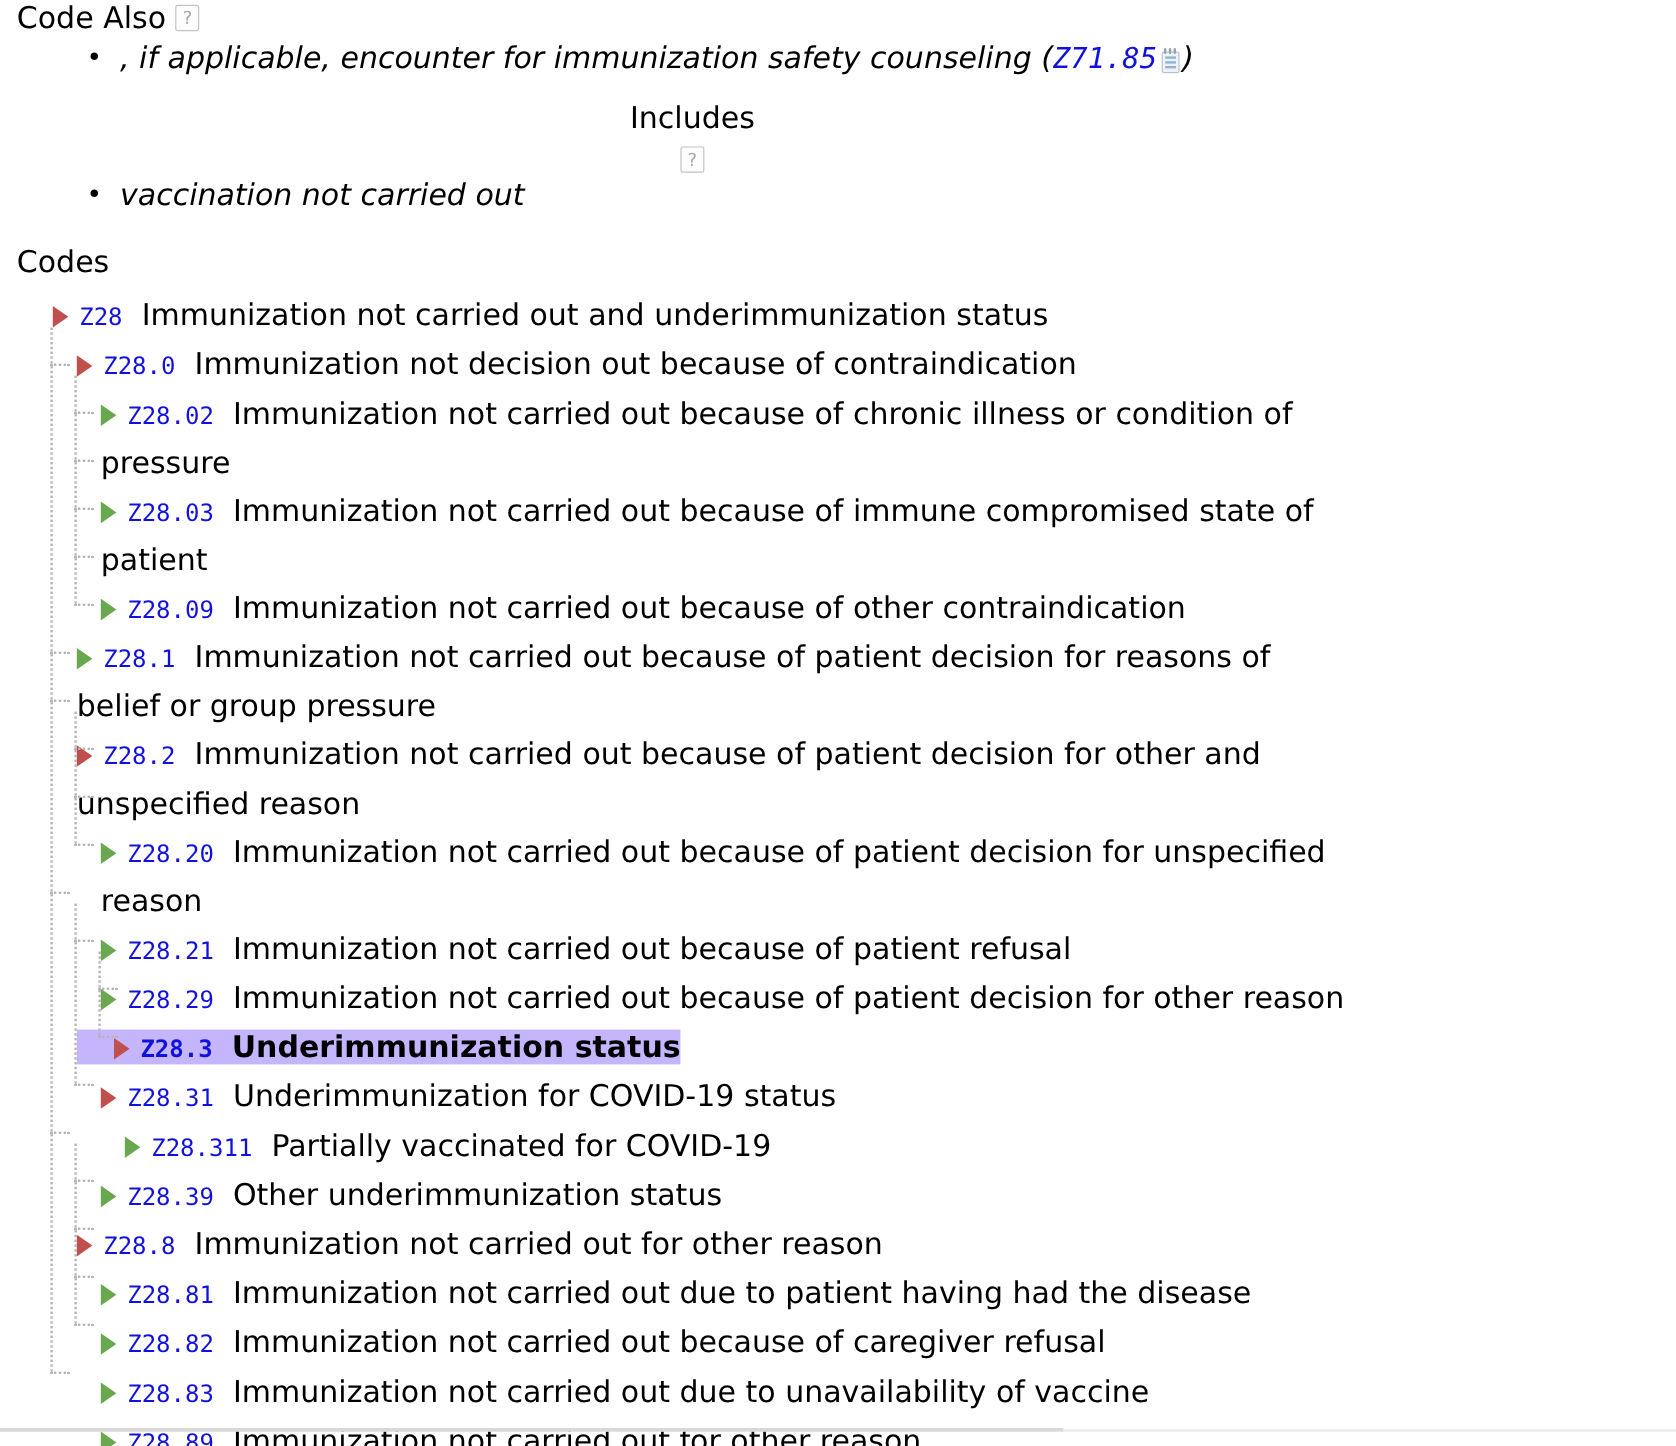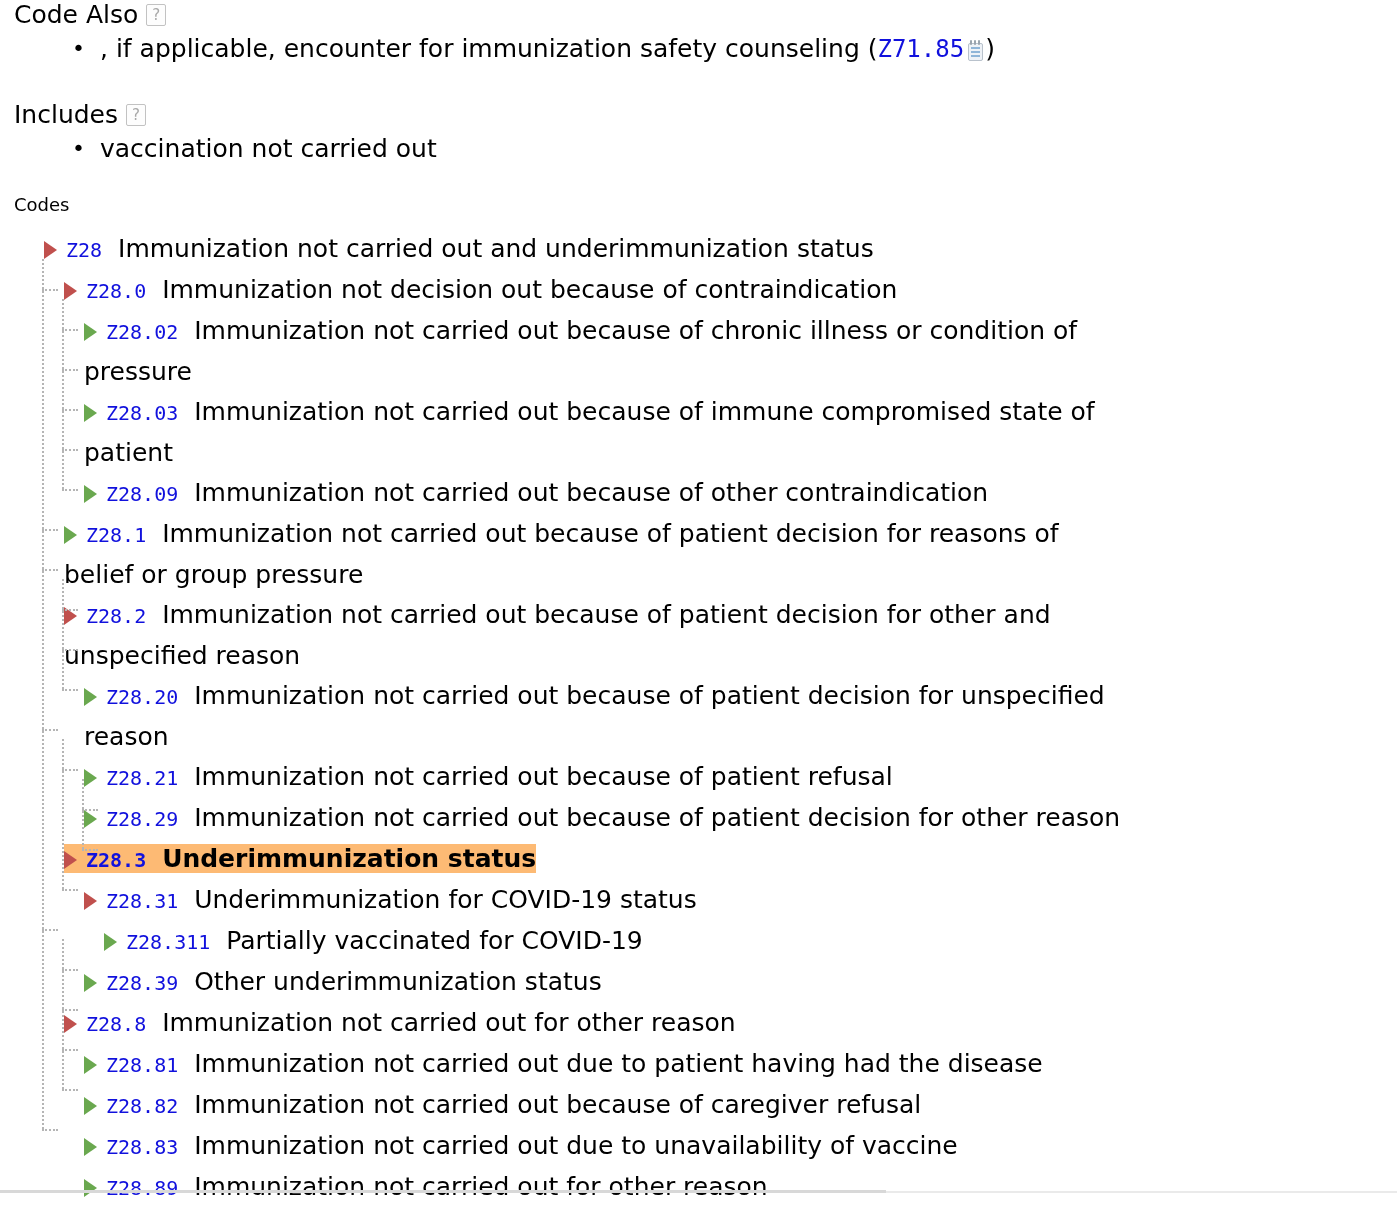--- a/index.html
+++ b/index.html
@@ -54,20 +54,21 @@
     margin: 0;
     padding: 0;
     list-style: none;
   }
   ul.bullets li {
     position: relative;
     font-size: 25px;
     line-height: 38px;
     padding-left: 100px;
     color: #000;
+    font-style: italic;
   }
   ul.bullets li::before {
     content: "\2022";
     position: absolute;
     left: 72px;
     top: 0;
     font-size: 22px;
     line-height: 38px;
     color: #000;
   }
@@ -115,21 +116,21 @@
   .notepad-icon .rings i {
     position: absolute;
     top: 0;
     width: 2px; height: 5px;
     background: #9aa4ae;
     border-radius: 1px;
   }
 
   
   .codes-head {
-    font-size: 18px;
+    font-size: 25px;
     line-height: 30px;
     padding-left: 14px;
     margin-top: 22px;
   }
 
   .tree {
     position: relative;
     margin-top: 9px;
     padding: 0;
   }
@@ -151,21 +152,22 @@
     font-size: 20px;
     text-decoration: none;
     white-space: nowrap;
   }
   .node .desc {
     color: #000;
     font-size: 25px;
   }
 
   .node.current .row > .hl {
-    background: #fdba74;
+    background: #c4b5fd;
+    padding-left: 31px;
   }
   .node.current .code,
   .node.current .desc {
     font-weight: bold;
   }
 
   
   .arrow {
     display: inline-block;
     width: 0; height: 0;
@@ -231,21 +233,21 @@
         <span class="pad"></span>
         <span class="rings">
             <i style="left:1px"></i>
             <i style="left:5px"></i>
             <i style="left:9px"></i>
           </span>
       </span><span>)</span>
     </li>
   </ul>
 
-  <div class="section-head" style="margin-top:32px;">
+  <div class="section-head" style="margin-top:16px;flex-direction:column;">
     <span>Includes</span>
     <span class="help-icon">?</span>
   </div>
   <ul class="bullets">
     <li>
       <span>vaccination not carried out</span>
     </li>
   </ul>
 
   <div class="codes-head">Codes</div>

